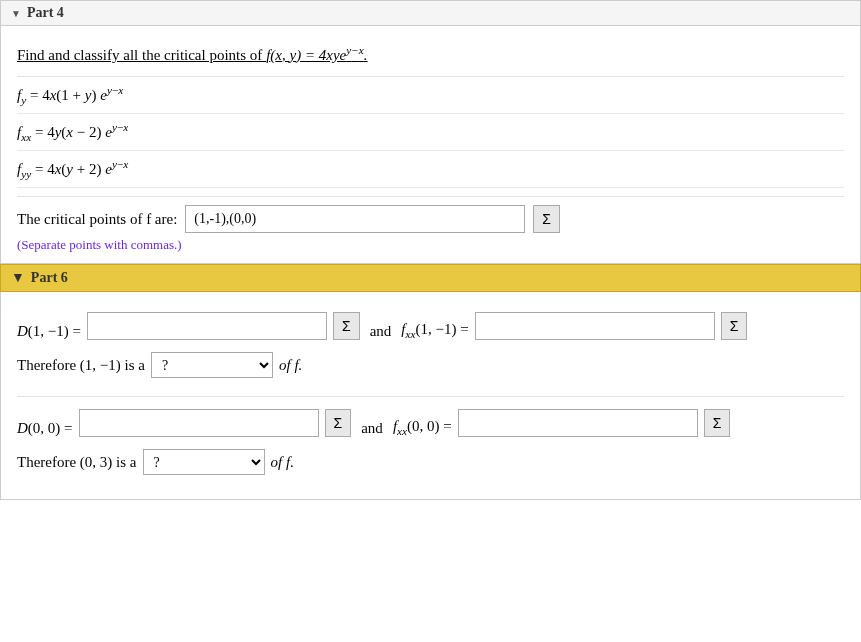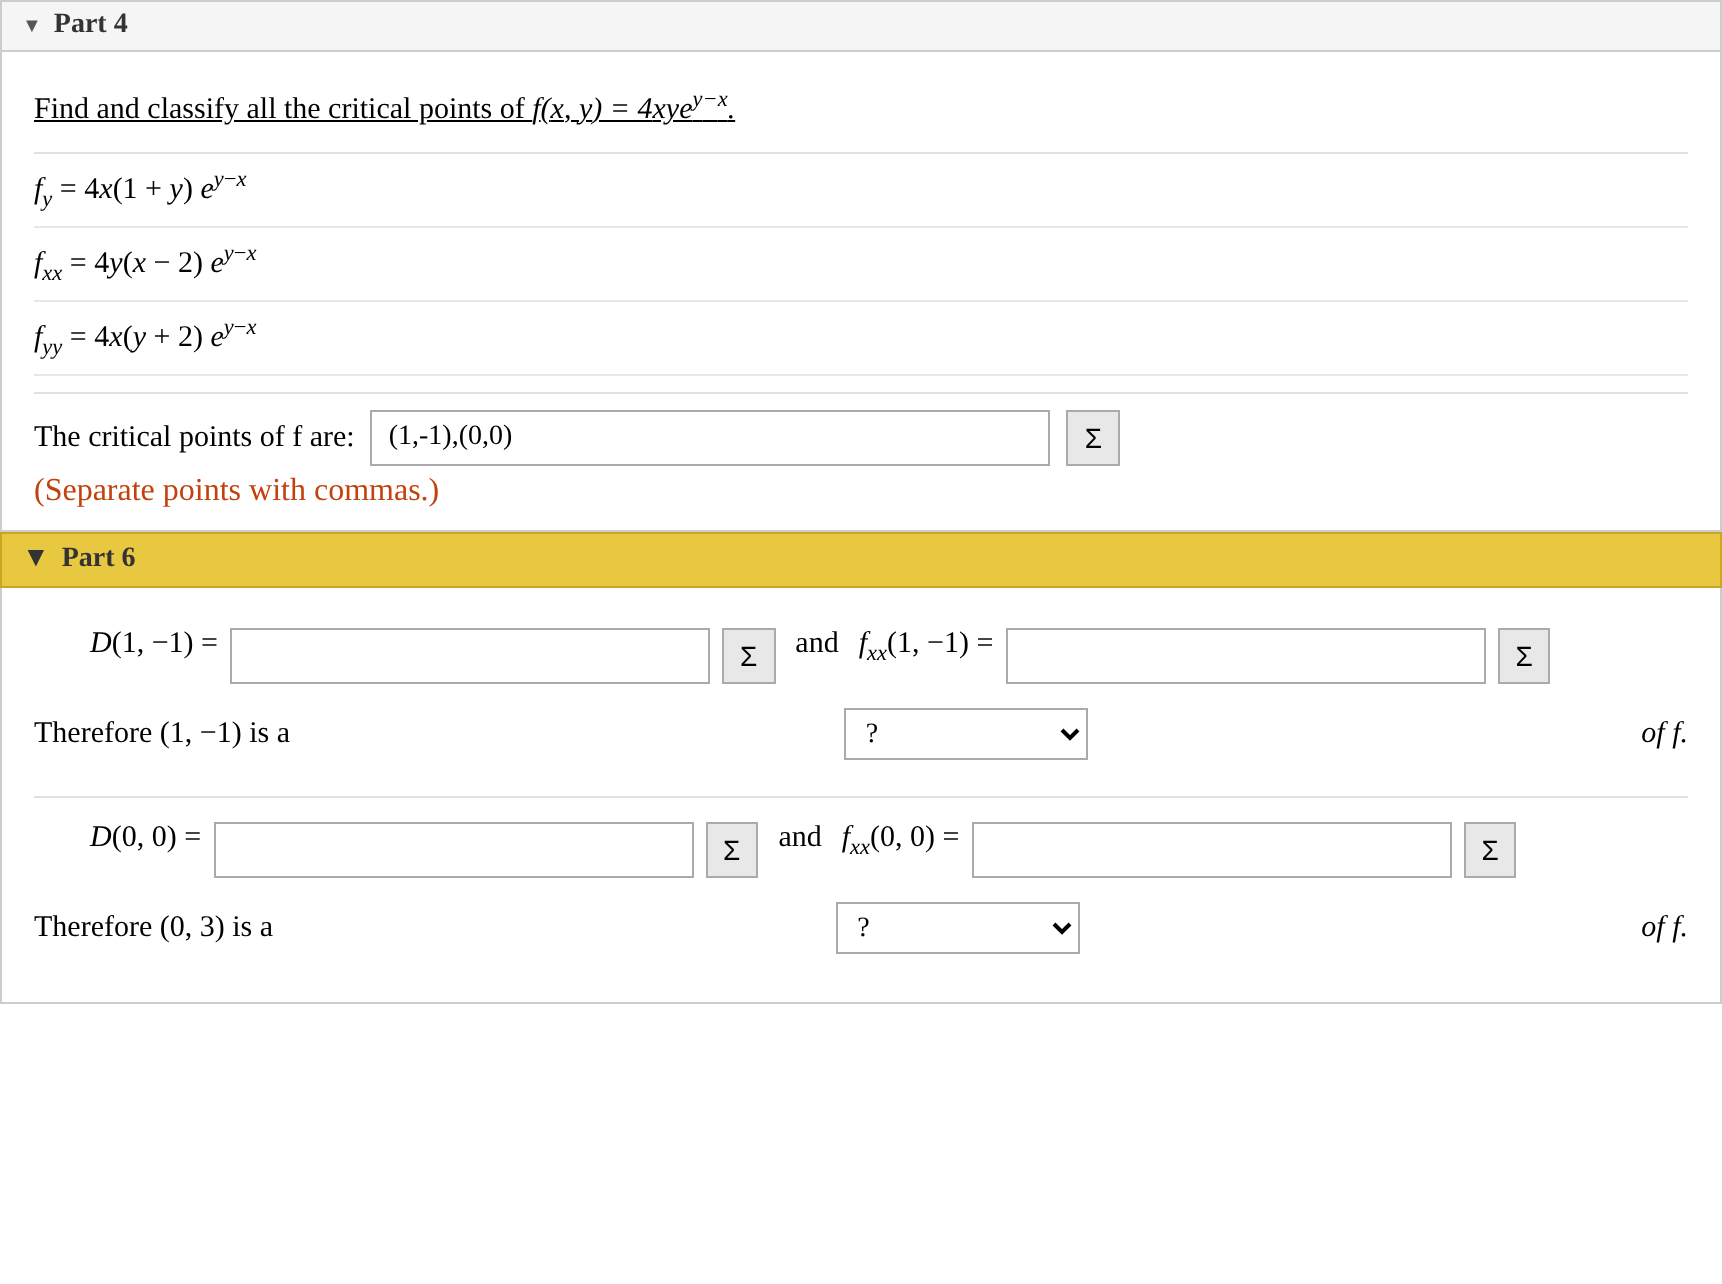--- a/index.html
+++ b/index.html
@@ -90,22 +90,22 @@
       padding: 3px 8px;
       font-size: 14px;
       cursor: pointer;
       height: 28px;
       display: flex;
       align-items: center;
       justify-content: center;
     }
 
     .separate-note {
-      font-size: 16px;
-      color: #c2410c;
+      font-size: 13px;
+      color: #6d28d9;
       padding: 2px 0 10px 0;
     }
 
     .part2-header {
       background: #e8c840;
       border: 1px solid #c8a820;
       padding: 5px 10px;
       font-size: 14px;
       font-weight: bold;
       color: #333;
@@ -117,42 +117,40 @@
     }
 
     .part2-content {
       border: 1px solid #ccc;
       border-top: none;
       padding: 12px 16px 10px 16px;
     }
 
     .calc-row {
       display: flex;
-      align-items: flex-start;
+      align-items: flex-end;
       gap: 6px;
       padding: 8px 0;
       font-size: 15px;
-      margin-left: 28px;
     }
 
     .calc-row .label {
       white-space: nowrap;
     }
 
     .answer-input-medium {
       width: 240px;
     }
 
     .therefore-row {
       display: flex;
       align-items: center;
       gap: 6px;
       padding: 4px 0 14px 0;
       font-size: 15px;
-      justify-content: space-between;
     }
 
     .dropdown-select {
       border: 1px solid #aaa;
       background: #fff;
       padding: 2px 6px;
       font-size: 14px;
       height: 26px;
       font-family: Georgia, serif;
       cursor: pointer;

